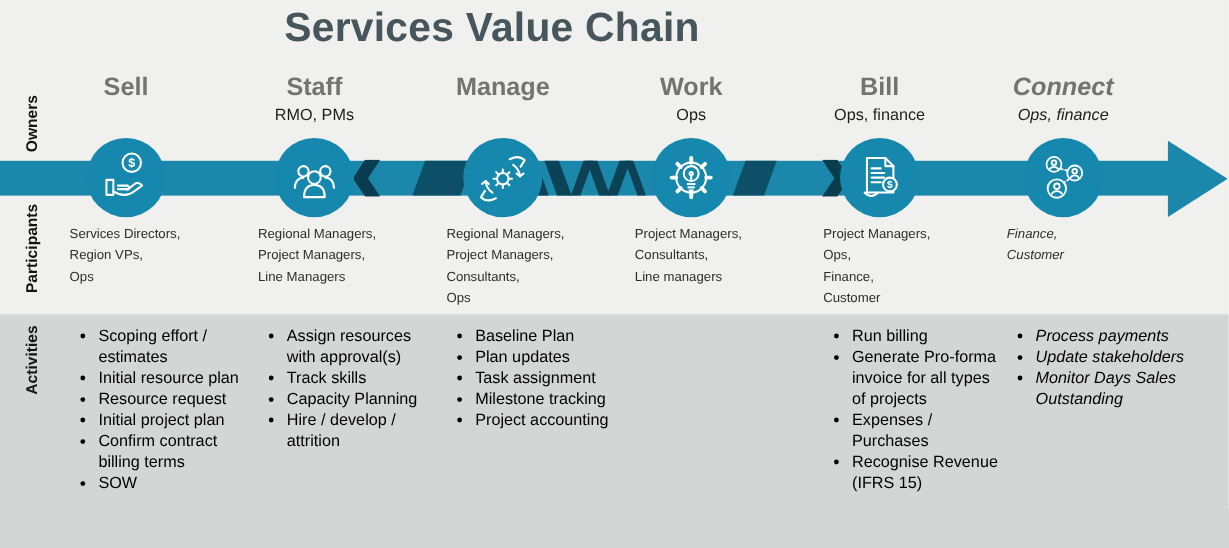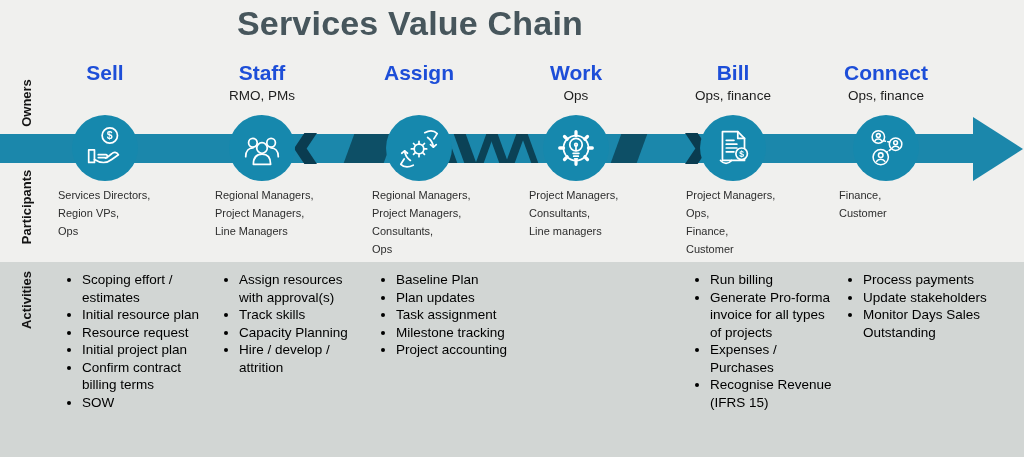--- a/index.html
+++ b/index.html
@@ -18,21 +18,21 @@
   .dark-seg{position:absolute;top:134px;height:29px;background:#0d4f66;transform:skewX(-20deg);z-index:2;}
   .dark-seg.alt{transform:skewX(20deg);background:#0b4256;}
   .chev{position:absolute;top:133px;width:23px;height:31px;background:#0a3c50;z-index:2;}
   .chev.left{clip-path:polygon(100% 0,45% 0,0 50%,45% 100%,100% 100%,55% 50%);}
   .chev.right{clip-path:polygon(0 0,55% 0,100% 50%,55% 100%,0 100%,45% 50%);}
   
   .row-label{position:absolute;font-size:13px;font-weight:700;color:#141414;
              text-align:center;transform:rotate(-90deg);line-height:16px;}
   
   .col{position:absolute;top:60px;width:150px;height:397px;}
-  .col-header{text-align:center;font-size:21px;line-height:25px;font-weight:700;color:#1d4ed8;}
+  .col-header{text-align:center;font-size:21px;line-height:25px;font-weight:700;color:#737373;}
   .col-owner{text-align:center;font-size:13.5px;line-height:16px;color:#1d1d1d;margin-top:3px;}
   .col-circle{position:absolute;top:55px;left:50%;transform:translateX(-50%);
               width:66px;height:66px;border-radius:50%;background:#1688ad;z-index:5;
               display:flex;align-items:center;justify-content:center;}
   .col-participants{position:absolute;top:126px;left:28px;width:124px;
                     font-size:11px;line-height:18px;color:#2d2d2d;white-space:pre-line;}
   .col-activities{position:absolute;top:211px;left:38px;width:124px;margin:0;
                   padding:0 0 0 14px;font-size:13.5px;line-height:17.5px;color:#000000;}
   .col-activities li{margin:0;padding:0;}
   svg{display:block;}
@@ -105,21 +105,21 @@
 Line Managers</div>
     <ul class="col-activities">
         <li>Assign resources with approval(s)</li>
         <li>Track skills</li>
         <li>Capacity Planning</li>
         <li>Hire / develop / attrition</li>
       </ul>
   </div>
 
   <div class="col" style="left:344px;">
-    <div class="col-header">Assign</div>
+    <div class="col-header">Manage</div>
     <div class="col-circle">
       <svg width="46" height="46" viewBox="0 0 48 48" fill="none" stroke="#ffffff" stroke-width="1.8" stroke-linecap="round" stroke-linejoin="round">
         <circle cx="24" cy="25" r="5"></circle>
         <path d="M24 17 v3 M24 30 v3 M16 25 h3 M29 25 h3 M18.3 19.3 l2.1 2.1 M27.6 28.6 l2.1 2.1 M29.7 19.3 l-2.1 2.1 M20.4 28.6 l-2.1 2.1"></path>
         <path d="M33 13 a14 14 0 0 1 6 10"></path>
         <path d="M39 23 l-3 -2.5 M39 23 l3 -2.5"></path>
         <path d="M15 37 a14 14 0 0 1 -6 -10"></path>
         <path d="M9 27 l3 2.5 M9 27 l-3 2.5"></path>
         <path d="M30 8 q8 -4 13 1 l-3.5 5.5"></path>
         <path d="M18 42 q-8 4 -13 -1 l3.5 -5.5"></path>
@@ -177,21 +177,21 @@
 Finance,
 Customer</div>
     <ul class="col-activities">
         <li>Run billing</li>
         <li>Generate Pro-forma invoice for all types of projects</li>
         <li>Expenses / Purchases</li>
         <li>Recognise Revenue (IFRS 15)</li>
       </ul>
   </div>
 
-  <div class="col" style="left:811px;">
+  <div class="col" style="left:811px;font-style:italic;">
     <div class="col-header">Connect</div>
     <div class="col-owner">Ops, finance</div>
     <div class="col-circle">
       <svg width="46" height="46" viewBox="0 0 48 48" fill="none" stroke="#ffffff" stroke-width="1.6" stroke-linecap="round" stroke-linejoin="round">
         <circle cx="16" cy="12.5" r="6.5"></circle>
         <circle cx="16" cy="11" r="2"></circle>
         <path d="M12.5 16.5 c1.2 -2.5 5.8 -2.5 7 0"></path>
         <circle cx="34" cy="20" r="6.5"></circle>
         <circle cx="34" cy="18.5" r="2"></circle>
         <path d="M30.5 24 c1.2 -2.5 5.8 -2.5 7 0"></path>

